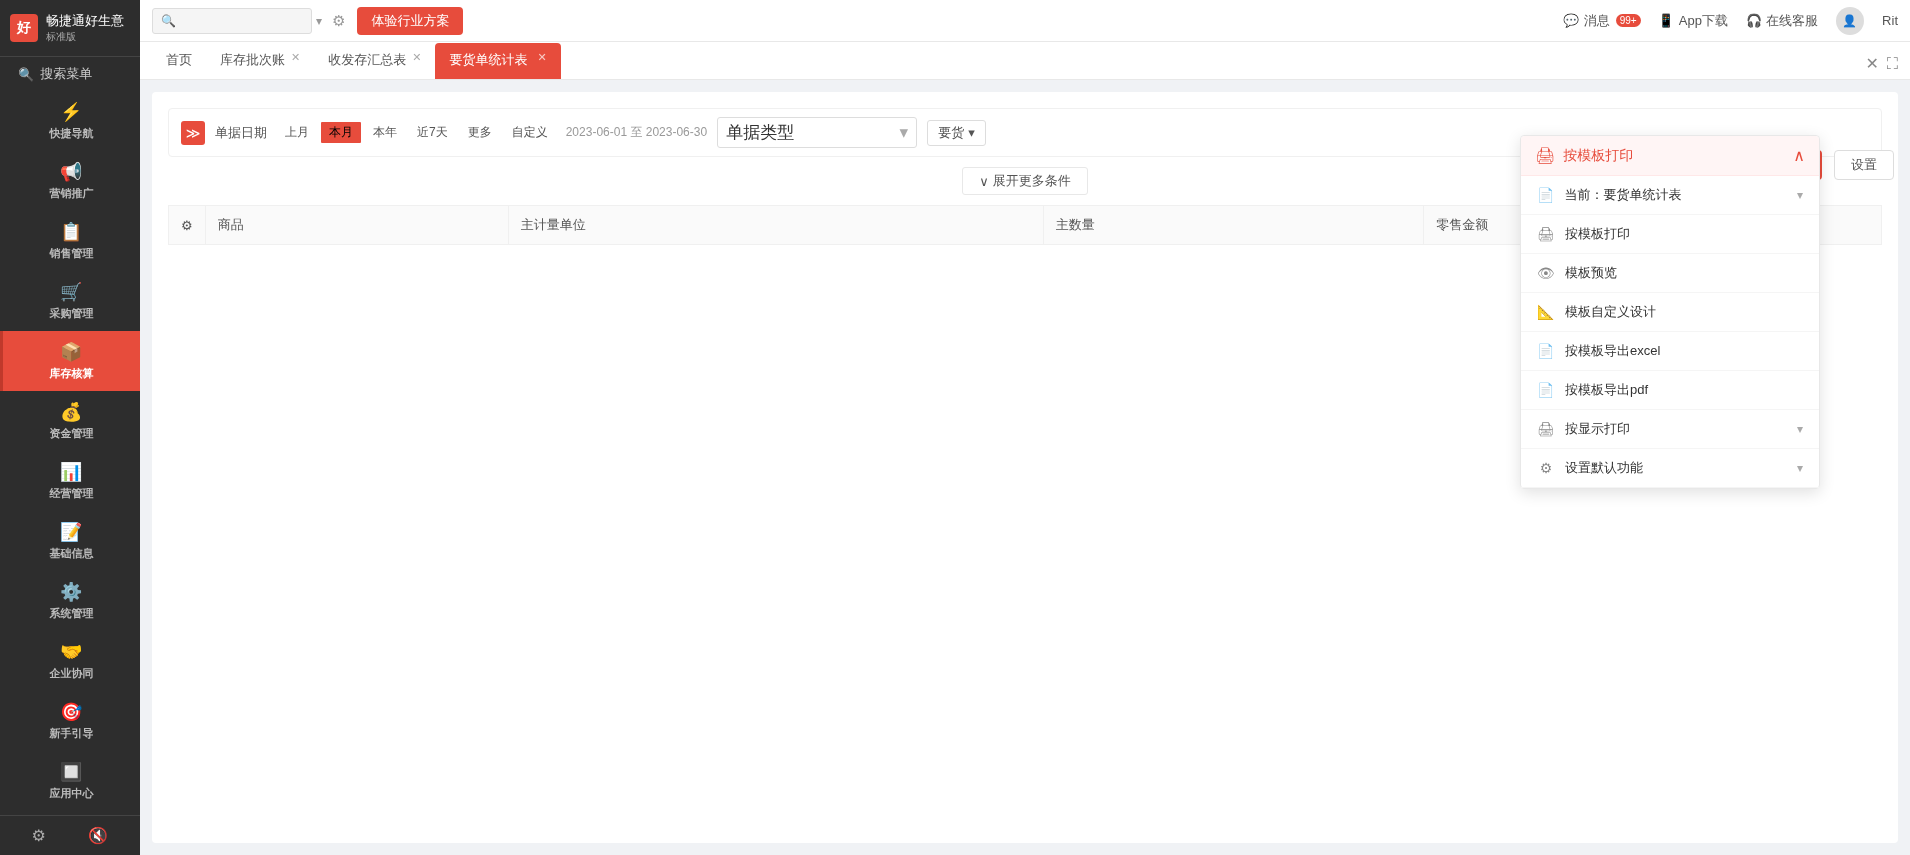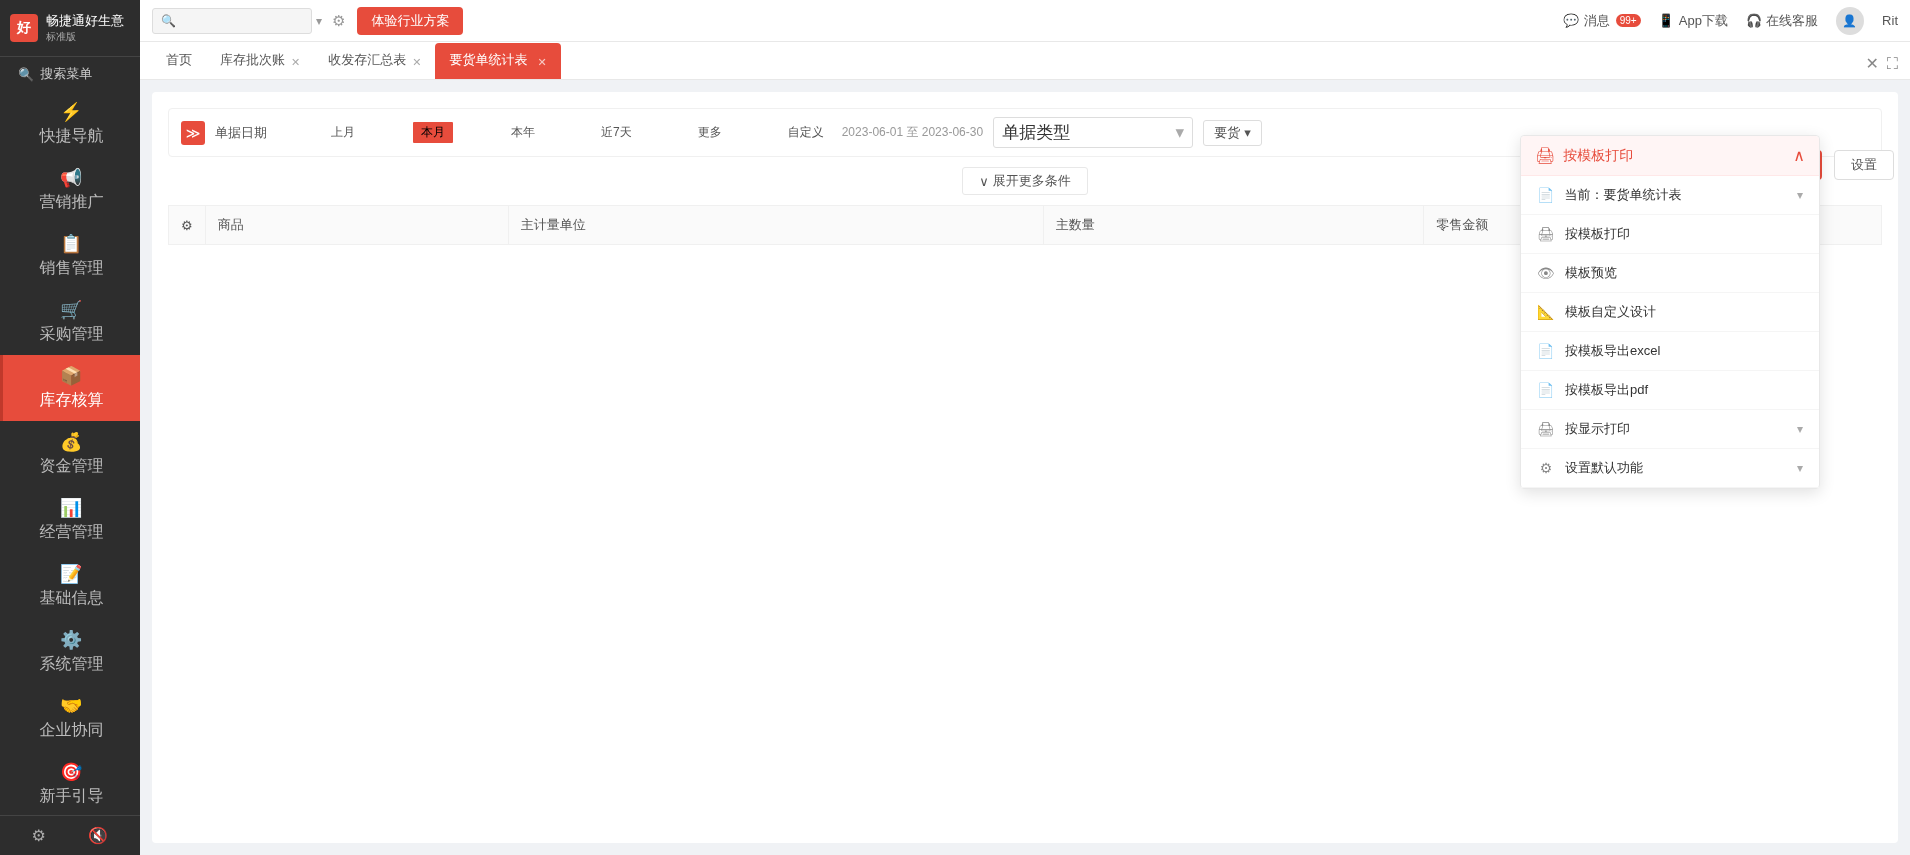--- a/index.html
+++ b/index.html
@@ -39,21 +39,21 @@
     .sidebar-search span { margin-left: 6px; font-size: 13px; }
 
     .sidebar-nav { flex: 1; overflow-y: auto; }
     .sidebar-item {
       display: flex; flex-direction: column; align-items: center;
       padding: 10px 6px; cursor: pointer; color: #bbb; font-size: 12px;
       border-left: 3px solid transparent;
     }
     .sidebar-item.active { background: #e74c3c; color: #fff; border-left-color: #c0392b; }
     .sidebar-item-icon { font-size: 18px; margin-bottom: 3px; }
-    .sidebar-item-label { font-size: 16px; }
+    .sidebar-item-label { font-size: 11px; font-weight: bold; }
 
     .sidebar-footer {
       padding: 10px;
       display: flex; justify-content: space-around;
       border-top: 1px solid #444;
     }
     .sidebar-footer-icon { color: #aaa; cursor: pointer; font-size: 16px; }
 
     
     .main-area {
@@ -108,21 +108,21 @@
       height: 38px;
       display: flex; align-items: flex-end;
       padding: 0 12px;
       border-bottom: 1px solid #e8e8e8;
       flex-shrink: 0;
     }
     .tab {
       padding: 8px 14px 8px 14px;
       font-size: 13px; color: #555; cursor: pointer;
       border-bottom: 2px solid transparent;
-      display: flex; align-items: flex-end; gap: 6px;
+      display: flex; align-items: flex-start; gap: 6px;
       white-space: nowrap;
       margin-top: 20px;
     }
     .tab.active {
       color: #fff; background: #e74c3c; border-radius: 4px 4px 0 0;
       border-bottom-color: #e74c3c;
       gap: 10px;
     }
     .tab-close {
       font-size: 11px; color: #aaa; cursor: pointer;
@@ -161,21 +161,21 @@
       flex-wrap: wrap;
     }
     .filter-expand-btn {
       width: 24px; height: 24px; background: #e74c3c; color: white;
       border-radius: 3px; display: flex; align-items: center; justify-content: center;
       cursor: pointer; font-size: 14px; flex-shrink: 0;
     }
     .filter-label { font-size: 13px; color: #555; white-space: nowrap; }
     .date-options { display: flex; gap: 4px; align-items: center; }
     .date-option {
-      padding: 2px 8px; font-size: 12px; cursor: pointer; color: #555; border-radius: 3px; margin-left: 46px;
+      padding: 2px 8px; font-size: 12px; cursor: pointer; color: #555; border-radius: 3px;
     }
     .date-option.active {
       background: #e74c3c; color: #000000; border-radius: 1px;
     }
     .date-range-text { font-size: 12px; color: #999; }
     .filter-type-select {
       display: flex; align-items: center; gap: 4px;
       border: 1px solid #ddd; border-radius: 3px; padding: 3px 8px;
       background: #fff; cursor: pointer; font-size: 17px; color: #333; min-width: 200px;
     }

